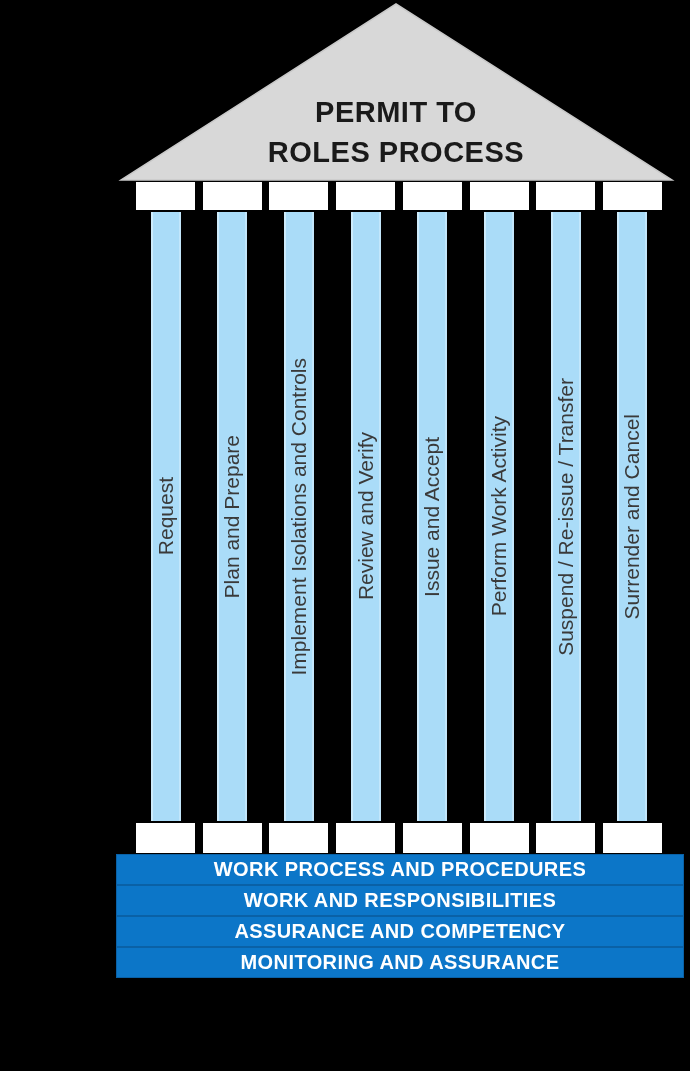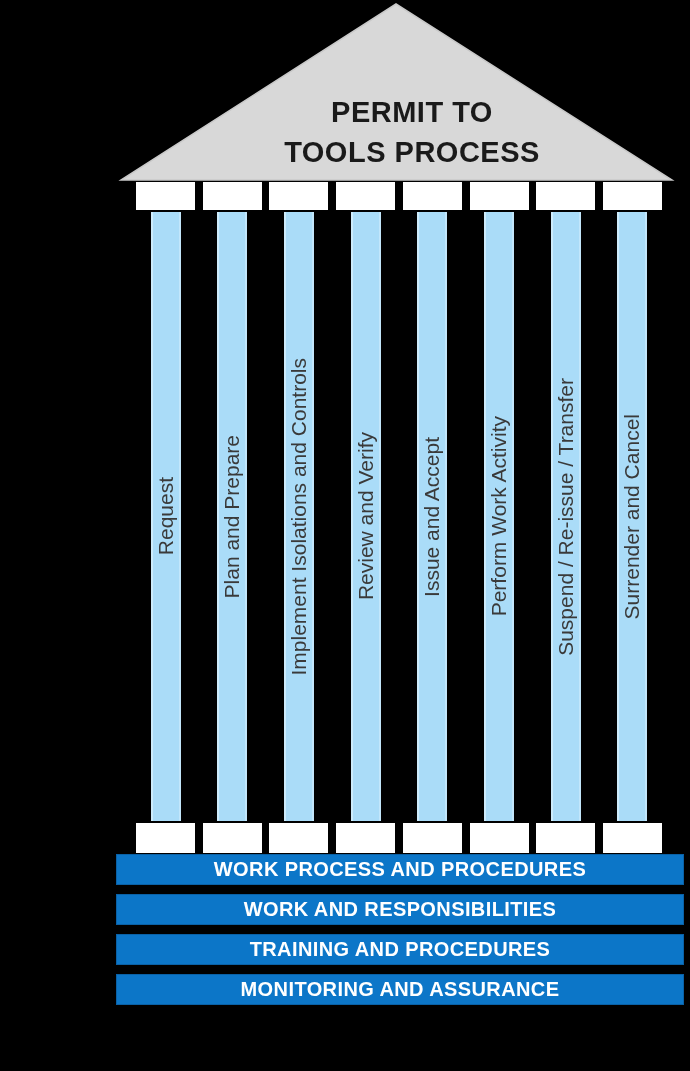--- a/index.html
+++ b/index.html
@@ -20,21 +20,21 @@
   .pediment-svg {
     position: absolute;
     left: 0;
     top: 0;
     width: 690px;
     height: 182px;
     display: block;
   }
   .pediment-text {
     position: absolute;
-    left: 212px;
+    left: 196px;
     top: 92px;
     width: 400px;
     text-align: center;
     font-size: 29px;
     line-height: 40px;
     font-weight: 700;
     letter-spacing: 0.5px;
     color: #1a1a1a;
   }
 
@@ -87,21 +87,20 @@
   }
 
   
   .foundation {
     position: absolute;
     left: 116px;
     top: 854px;
     width: 568px;
     display: flex;
     flex-direction: column;
-    row-gap: 9px;
   }
   .bar {
     height: 31px;
     background: #0c76c8;
     border: 1px solid #0a61a6;
     box-sizing: border-box;
     display: flex;
     align-items: center;
     justify-content: center;
   }
@@ -116,21 +115,21 @@
 </head>
 <body>
 
 <div class="canvas">
 
   <svg class="pediment-svg" viewBox="0 0 690 182" xmlns="http://www.w3.org/2000/svg">
     <polygon points="396,4 672,180 121,180" stroke="#c9c9c9" stroke-width="1.5" fill="#d8d8d8"></polygon>
   </svg>
   <div class="pediment-text">
     <div>PERMIT TO</div>
-    <div>TOOLS PROCESS</div>
+    <div>ROLES PROCESS</div>
   </div>
 
   <div class="colonnade">
 
     <div class="column">
       <div class="capital"></div>
       <div class="shaft">
         <span class="shaft-label">Request</span>
       </div>
       <div class="plinth"></div>
@@ -195,20 +194,20 @@
   </div>
 
   <div class="foundation">
     <div class="bar">
       <span class="bar-label">WORK PROCESS AND PROCEDURES</span>
     </div>
     <div class="bar">
       <span class="bar-label">WORK AND RESPONSIBILITIES</span>
     </div>
     <div class="bar">
-      <span class="bar-label">TRAINING AND PROCEDURES</span>
+      <span class="bar-label">ASSURANCE AND COMPETENCY</span>
     </div>
     <div class="bar">
       <span class="bar-label">MONITORING AND ASSURANCE</span>
     </div>
   </div>
 
 </div>
 
 </body></html>

